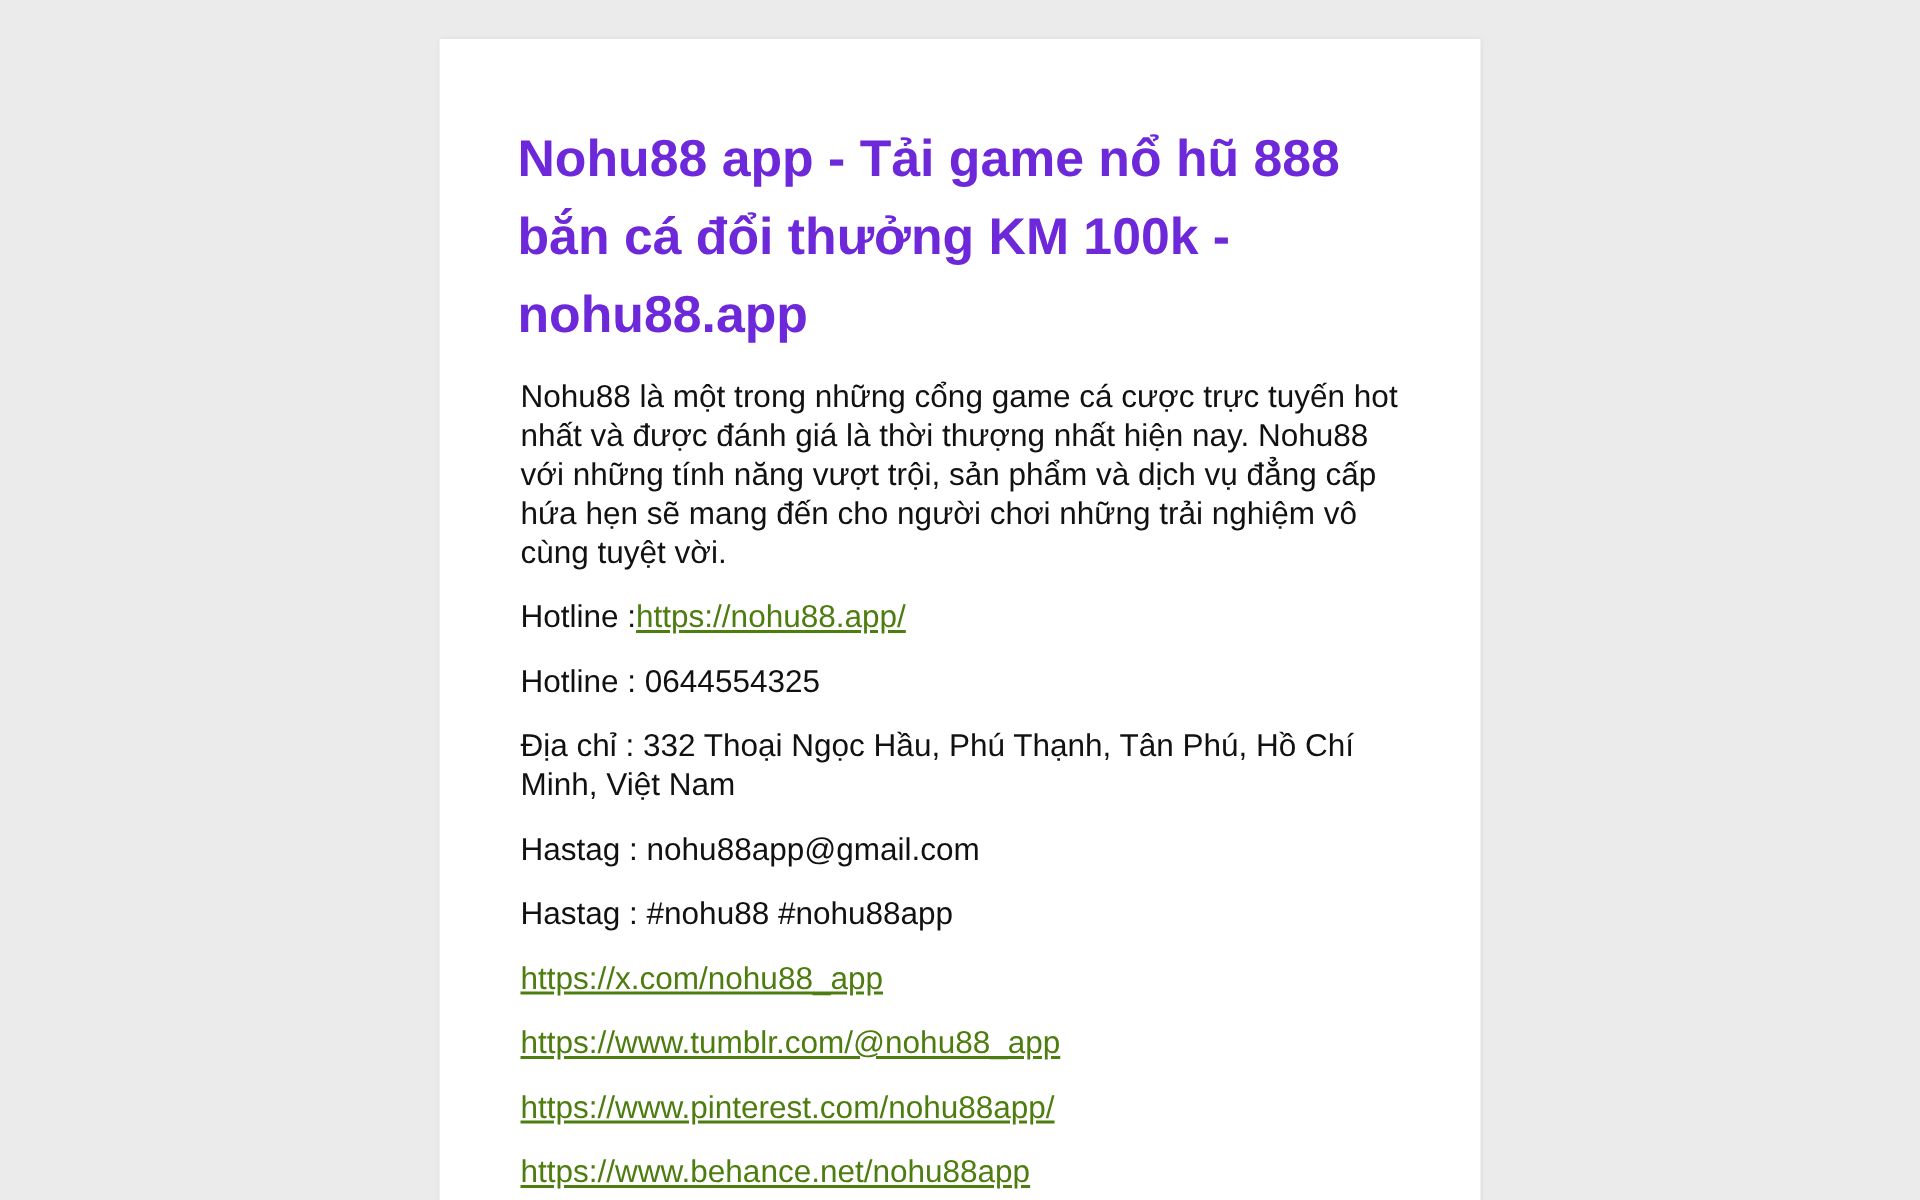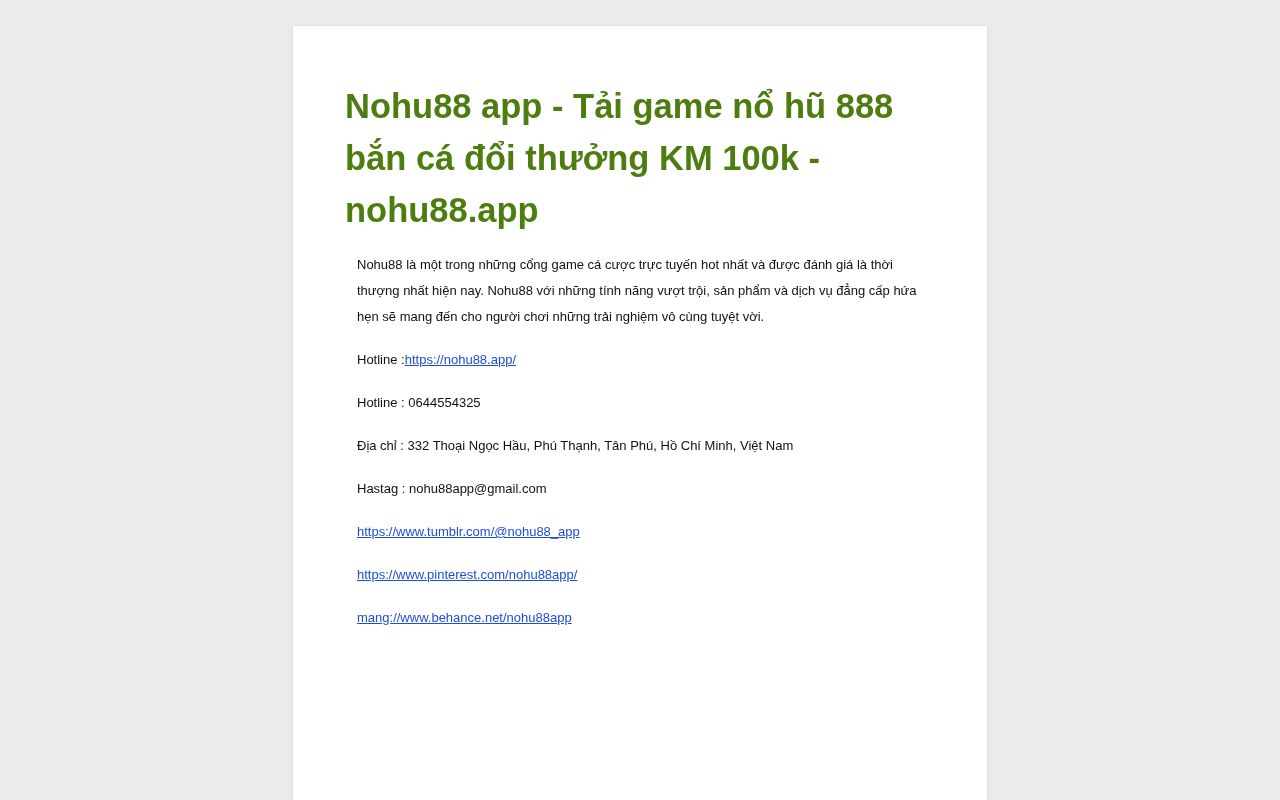--- a/index.html
+++ b/index.html
@@ -23,50 +23,52 @@
       background: #ffffff;
       box-shadow: 0 0 3px rgba(0,0,0,0.08);
       box-sizing: border-box;
       padding: 54px 52px 40px 52px;
     }
     h1 {
       margin: 0 0 16px 0;
       font-size: 34.5px;
       line-height: 52px;
       font-weight: bold;
-      color: #4d7c0f;
+      color: #6d28d9;
     }
     p {
-      margin: 0 0 17px 12px;
-      font-size: 13px;
+      margin: 0 0 17px 2px;
+      font-size: 21px;
       line-height: 26px;
       color: #111;
     }
     a {
-      color: #1d4ed8;
+      color: #4d7c0f;
       text-decoration: underline;
     }
   </style>
 </head>
 <body>
 
 <div class="card">
   <h1>Nohu88 app - Tải game nổ hũ 888 bắn cá đổi thưởng KM 100k - nohu88.app</h1>
 
   <p>Nohu88 là một trong những cổng game cá cược trực tuyến hot nhất và được đánh giá là thời thượng nhất hiện nay. Nohu88 với những tính năng vượt trội, sản phẩm và dịch vụ đẳng cấp hứa hẹn sẽ mang đến cho người chơi những trải nghiệm vô cùng tuyệt vời.</p>
 
   <p><span>Hotline :</span><a>https://nohu88.app/</a></p>
 
   <p>Hotline : 0644554325</p>
 
   <p>Địa chỉ : 332 Thoại Ngọc Hầu, Phú Thạnh, Tân Phú, Hồ Chí Minh, Việt Nam</p>
 
   <p>Hastag : nohu88app@gmail.com</p>
 
+  <p>Hastag : #nohu88 #nohu88app</p>
 
+  <p><a>https://x.com/nohu88_app</a></p>
 
   <p><a>https://www.tumblr.com/@nohu88_app</a></p>
 
   <p><a>https://www.pinterest.com/nohu88app/</a></p>
 
 
-  <p><a>mang://www.behance.net/nohu88app</a></p>
+  <p><a>https://www.behance.net/nohu88app</a></p>
 </div>
 
 </body></html>

